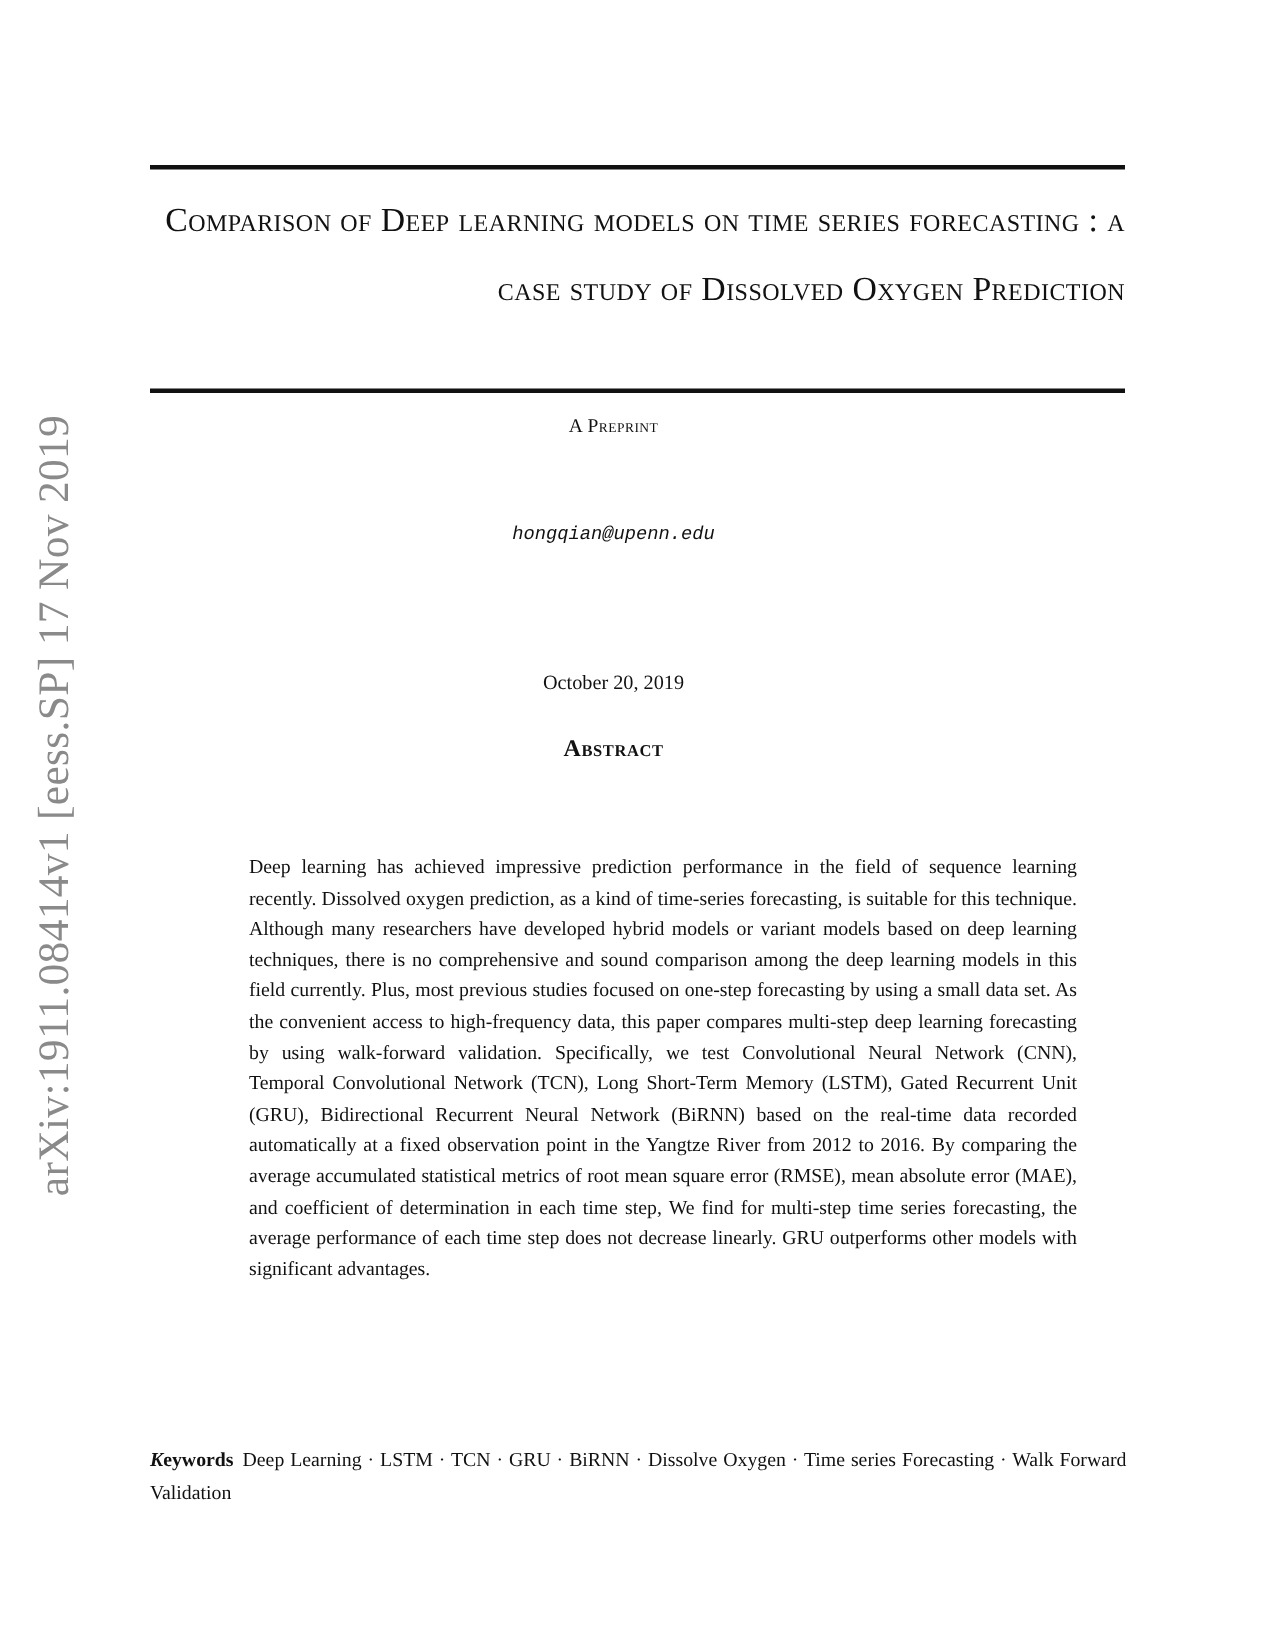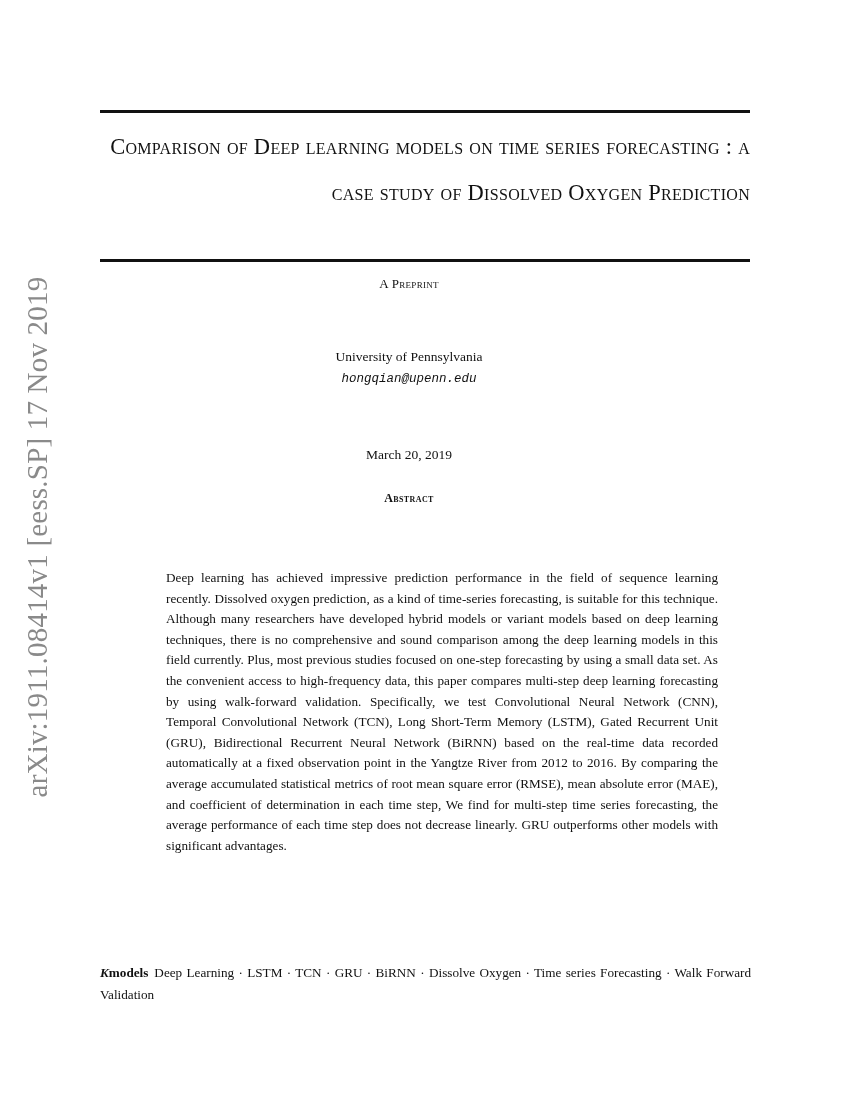--- a/index.html
+++ b/index.html
@@ -23,21 +23,21 @@
     text-align: right; font-variant: small-caps;
     font-size: 22.5px; line-height: 46px; letter-spacing: 0.3px;
   }
   .center-block { position: absolute; left: 84px; width: 650px; text-align: center; }
   .preprint { top: 276px; font-variant: small-caps; font-size: 13px; letter-spacing: 0.3px; }
   .author-block { top: 345px; font-size: 13.5px; line-height: 23px; }
   .author-name { font-weight: bold; display: block; }
   .affil { display: block; }
   .email { display: block; font-family: "Liberation Mono", "DejaVu Sans Mono", monospace; font-size: 12.5px; font-style: italic; }
   .date { top: 447px; font-size: 13.5px; }
-  .abstract-heading { top: 491px; font-variant: small-caps; font-weight: bold; font-size: 12px; letter-spacing: 0.4px; }
+  .abstract-heading { top: 491px; font-variant: small-caps; font-weight: bold; font-size: 16px; letter-spacing: 0.4px; }
   .abstract-body {
     position: absolute; left: 166px; width: 552px; top: 568px;
     font-size: 13.2px; line-height: 20.6px; text-align: justify;
   }
   .keywords {
     position: absolute; left: 100px; width: 651px; top: 962px;
     font-size: 13.2px; line-height: 22px; text-align: justify;
   }
   .kw-label { font-weight: bold; font-style: italic; margin-right: 6px; }
   .kw-label .rest { font-style: normal; }
@@ -47,25 +47,24 @@
 
 <div class="arxiv-stamp">arXiv:1911.08414v1  [eess.SP]  17 Nov 2019</div>
 
 <div class="rule top"></div>
 <div class="title">Comparison of Deep learning models on time series forecasting : a case study of Dissolved Oxygen Prediction</div>
 <div class="rule bottom"></div>
 
 <div class="center-block preprint">A Preprint</div>
 
 <div class="center-block author-block">
-  <span class="affil">University of Pennsylvania</span>
   <span class="email">hongqian@upenn.edu</span>
 </div>
 
-<div class="center-block date">March 20, 2019</div>
+<div class="center-block date">October 20, 2019</div>
 
 <div class="center-block abstract-heading">Abstract</div>
 
 <div class="abstract-body">Deep learning has achieved impressive prediction performance in the field of sequence learning recently.  Dissolved oxygen prediction, as a kind of time-series forecasting, is suitable for this technique. Although many researchers have developed hybrid models or variant models based on deep learning techniques, there is no comprehensive and sound comparison among the deep learning models in this field currently. Plus, most previous studies focused on one-step forecasting by using a small data set. As the convenient access to high-frequency data, this paper compares multi-step deep learning forecasting by using walk-forward validation. Specifically, we test Convolutional Neural Network (CNN), Temporal Convolutional Network (TCN), Long Short-Term Memory (LSTM), Gated Recurrent Unit (GRU), Bidirectional Recurrent Neural Network (BiRNN) based on the real-time data recorded automatically at a fixed observation point in the Yangtze River from 2012 to 2016. By comparing the average accumulated statistical metrics of root mean square error (RMSE), mean absolute error (MAE), and coefficient of determination in each time step, We find for multi-step time series forecasting, the average performance of each time step does not decrease linearly. GRU outperforms other models with significant advantages.</div>
 
 <div class="keywords">
-  <span class="kw-label"><span>K</span><span class="rest">models</span></span><span>Deep Learning · LSTM · TCN · GRU · BiRNN · Dissolve Oxygen · Time series Forecasting · Walk Forward Validation</span>
+  <span class="kw-label"><span>K</span><span class="rest">eywords</span></span><span>Deep Learning · LSTM · TCN · GRU · BiRNN · Dissolve Oxygen · Time series Forecasting · Walk Forward Validation</span>
 </div>
 
 </body></html>

